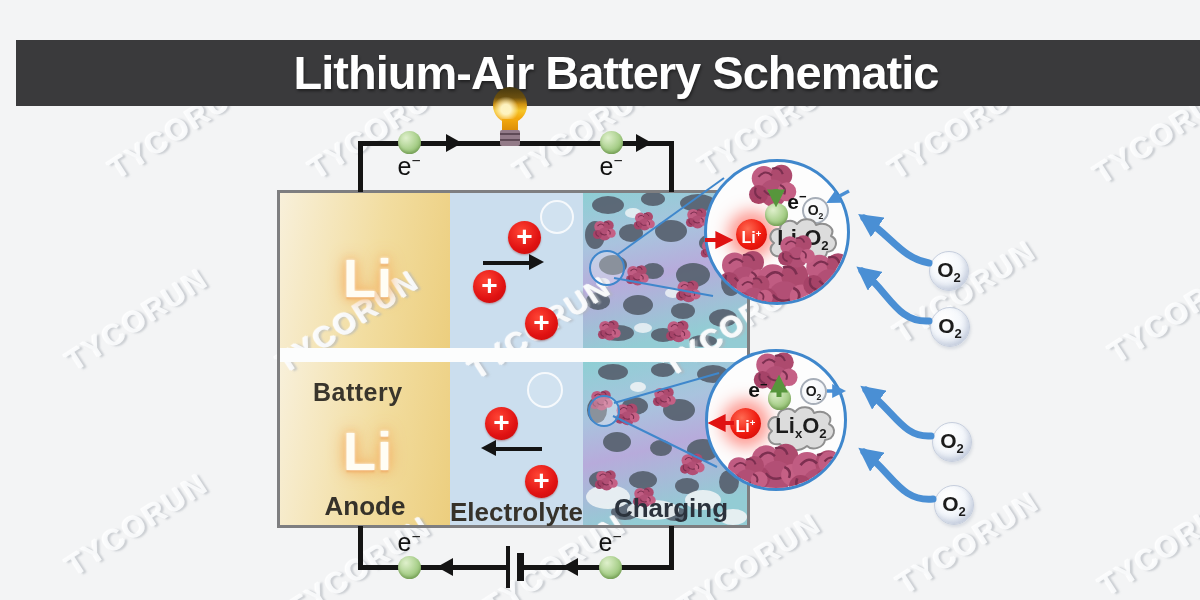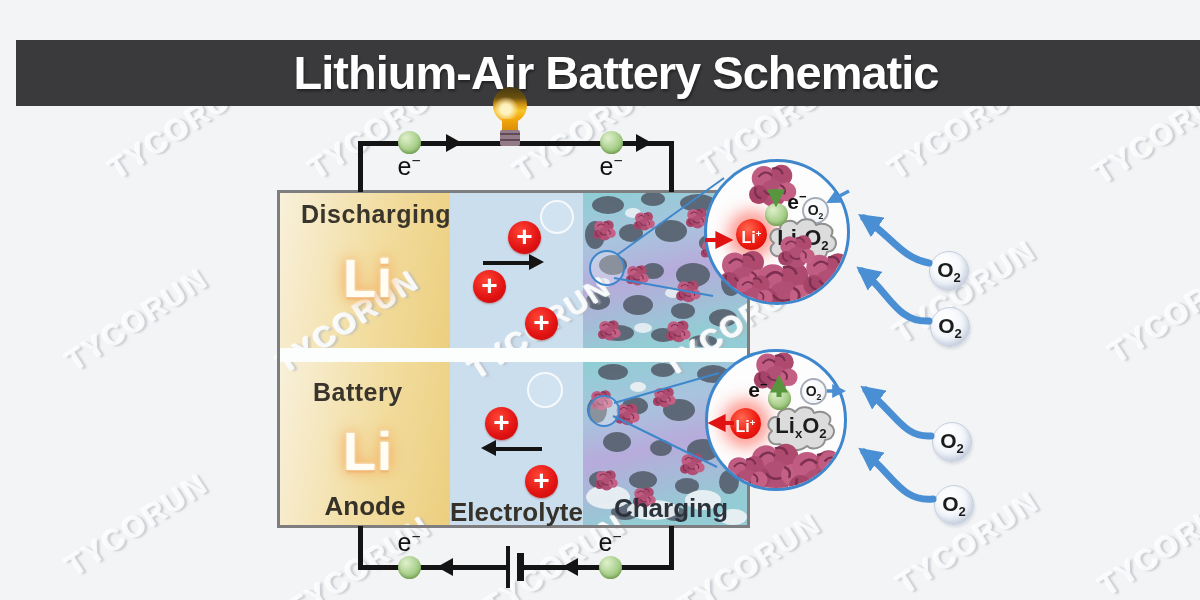--- a/index.html
+++ b/index.html
@@ -225,21 +225,20 @@
       <use href="#flower" x="125" y="60" width="24" height="24"></use>
     </g>
   </svg>
 
   <div class="divider"></div>
   <div class="frame"></div>
 
   <div class="bub" style="left:540px;top:200px;width:30px;height:30px"></div>
   <div class="bub" style="left:527px;top:372px;width:32px;height:32px"></div>
 
-  <div class="mode-label" style="left:301px;top:200px">Discharging</div>
   <div class="li-metal" style="left:328px;top:247px">Li</div>
   <div class="mode-label" style="left:313px;top:378px">Battery</div>
   <div class="li-metal" style="left:328px;top:420px">Li</div>
   <div class="sec-label" style="left:280px;top:491px;width:170px">Anode</div>
   <div class="sec-label" style="left:450px;top:497px;width:133px">Electrolyte</div>
   <div class="sec-label" style="left:583px;top:493px;width:164px;text-indent:12px;color:#2b323c">Charging</div>
 
   <div class="ion" style="left:508px;top:221px">+</div>
   <div class="ion" style="left:473px;top:270px">+</div>
   <div class="ion" style="left:525px;top:307px">+</div>

